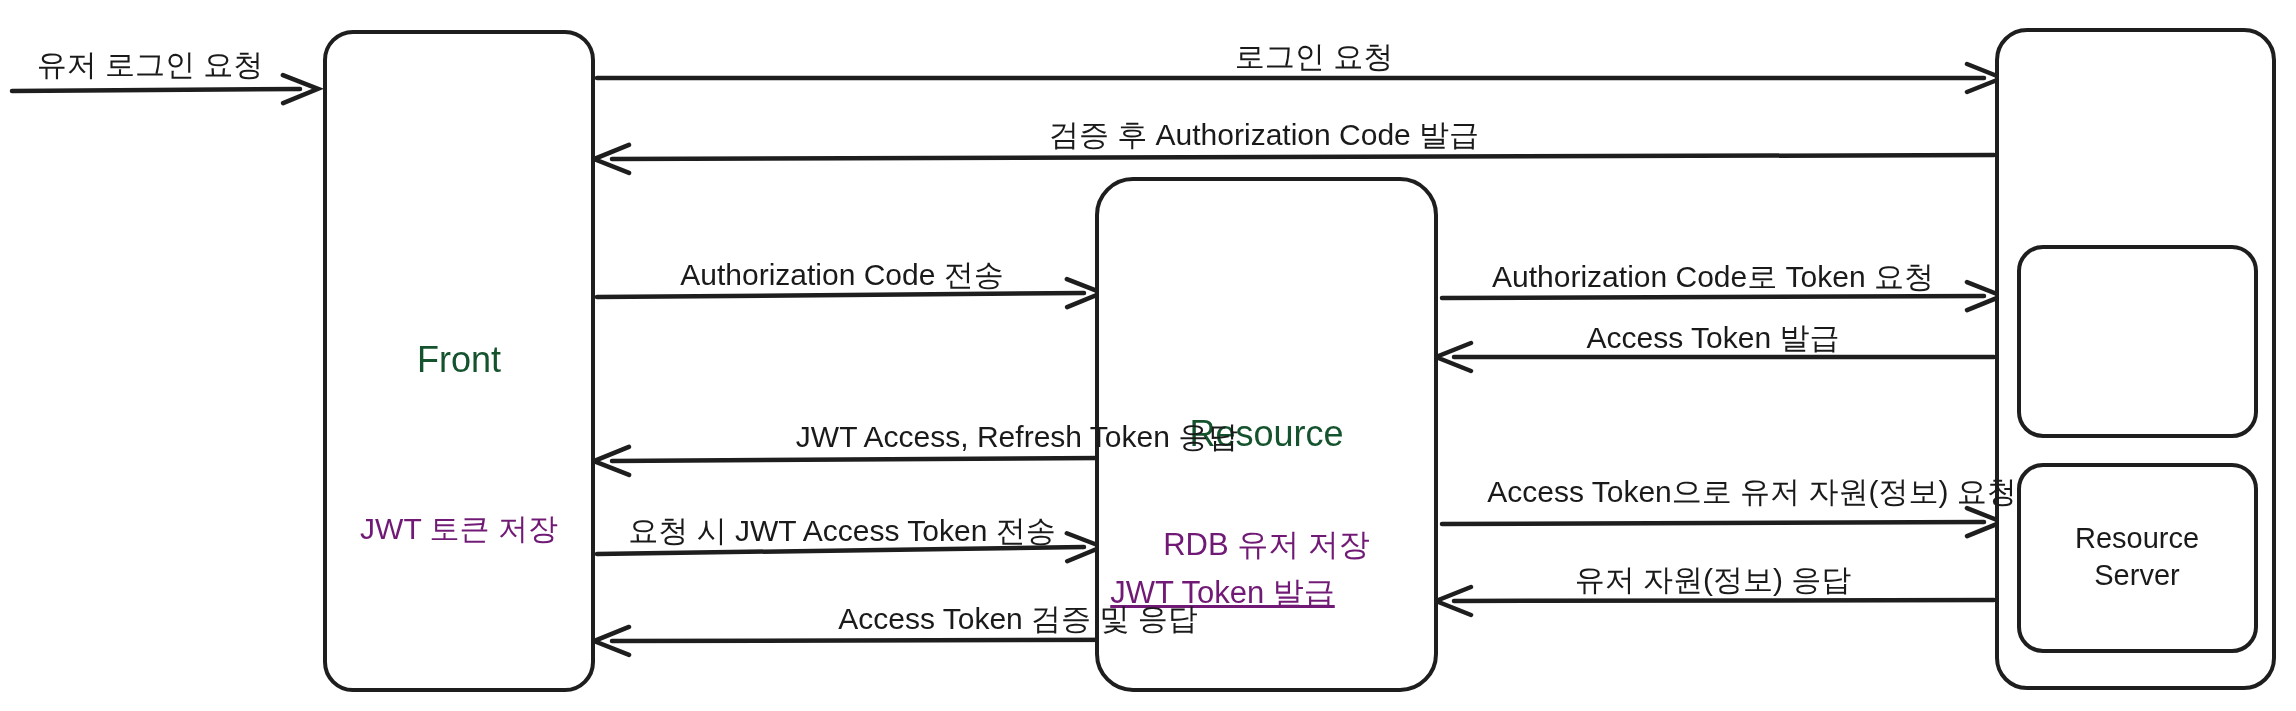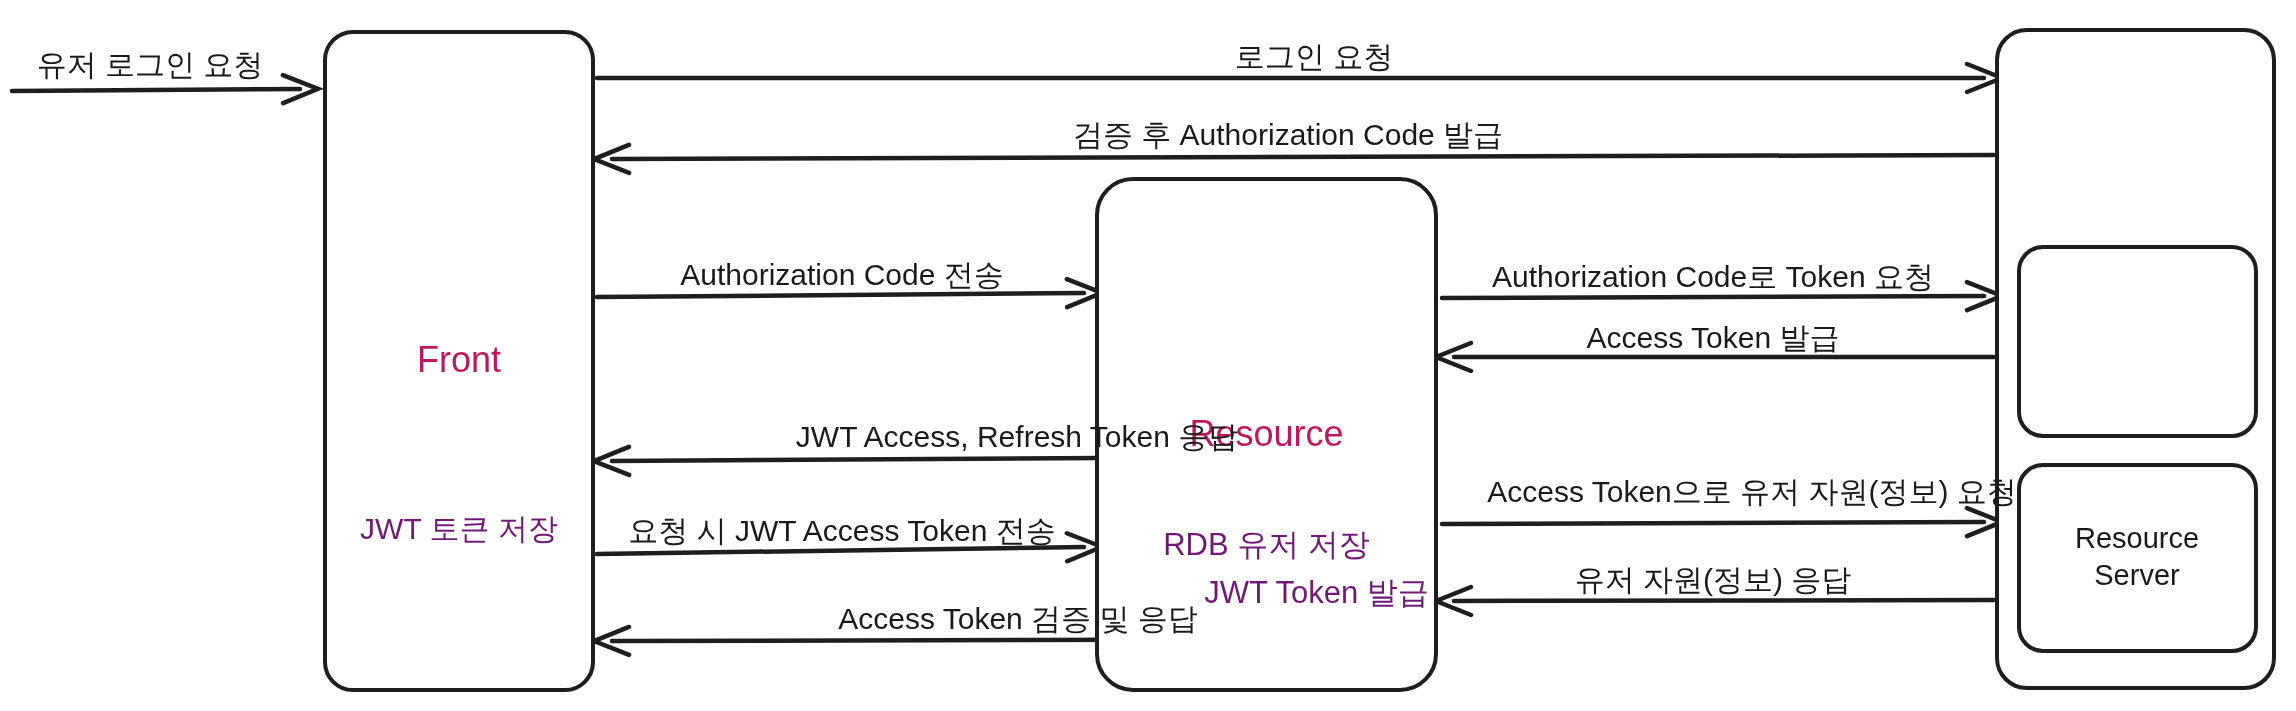--- a/index.html
+++ b/index.html
@@ -33,36 +33,36 @@
   #backend-box  { left: 1095px; top: 177px; width: 343px; height: 515px; border-radius: 38px; }
   #server-group { left: 1995px; top: 28px;  width: 281px; height: 662px; border-radius: 32px; }
   #auth-server-box     { left: 2017px; top: 245px; width: 241px; height: 193px; border-radius: 26px; border-width: 4px; }
   #resource-server-box { left: 2017px; top: 463px; width: 241px; height: 190px; border-radius: 26px; border-width: 4px; }
 
   .node-title {
     position: absolute;
     text-align: center;
     font-size: 36px;
     line-height: 1.1;
-    color: #be185d;
+    color: #14532d;
     white-space: nowrap;
   }
   .node-note {
     position: absolute;
     text-align: center;
     font-size: 31px;
     line-height: 1.15;
     color: #701a75;
     white-space: nowrap;
   }
   #front-title   { left: 323px;  width: 272px; top: 340px; }
   #front-note    { left: 323px;  width: 272px; top: 512px; font-size: 30px; }
   #backend-title { left: 1095px; width: 343px; top: 414px; }
   #backend-note1 { left: 1095px; width: 343px; top: 527px; }
-  #backend-note2 { left: 1145px; width: 343px; top: 575px; }
+  #backend-note2 { left: 1051px; width: 343px; top: 575px; text-decoration: underline; }
 
   .server-label {
     position: absolute;
     text-align: center;
     font-size: 29px;
     line-height: 37px;
     color: #1a1a1a;
   }
   #auth-server-label     { left: 2032px; width: 210px; top: 302px; }
   #resource-server-label { left: 2052px; width: 170px; top: 520px; }
@@ -71,21 +71,21 @@
     position: absolute;
     transform: translateX(-50%);
     text-align: center;
     font-size: 30px;
     line-height: 1.1;
     white-space: nowrap;
     color: #1a1a1a;
   }
   #lbl-user-login          { left: 150px;  top: 48px;  }
   #lbl-login-request       { left: 1270px; top: 40px; margin-left: 44px;  }
-  #lbl-auth-code-issued    { left: 1264px; top: 118px; margin-left: 24px; }
+  #lbl-auth-code-issued    { left: 1264px; top: 118px; }
   #lbl-auth-code-send      { left: 842px;  top: 258px; }
   #lbl-token-request       { left: 1713px; top: 260px; }
   #lbl-access-token-issued { left: 1713px; top: 321px; }
   #lbl-jwt-tokens-response { left: 1017px; top: 420px; }
   #lbl-jwt-access-send     { left: 842px;  top: 514px; }
   #lbl-resource-request    { left: 1713px; top: 475px; margin-left: 39px; }
   #lbl-resource-response   { left: 1713px; top: 563px; }
   #lbl-verify-response     { left: 1018px; top: 602px; }
 
   .flow-line {

